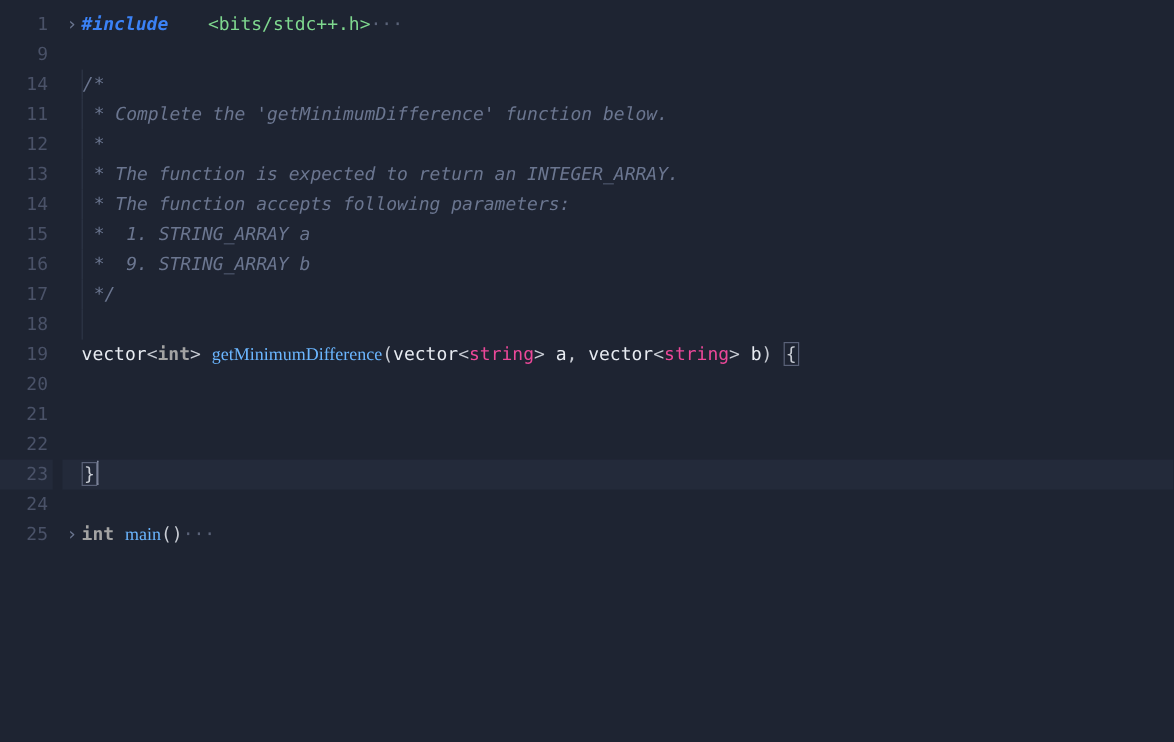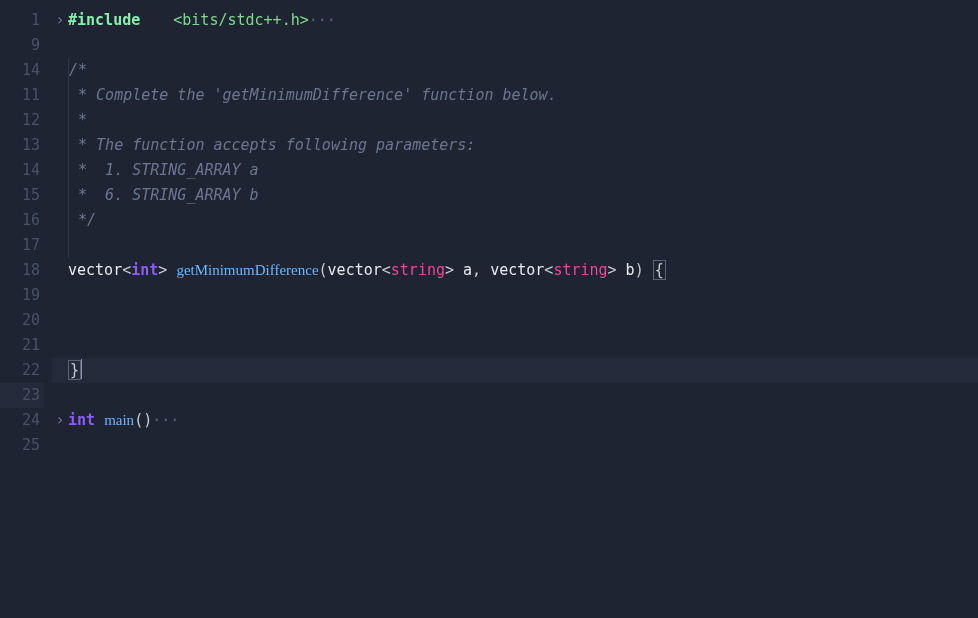--- a/index.html
+++ b/index.html
@@ -39,23 +39,23 @@
 }
 .line.highlight {
   background: #232a3a;
 }
 .line .fold-icon {
   color: #6b7690;
   display: inline-block;
   width: 16px;
   text-align: center;
 }
-.kw-preproc { color: #86efac; font-weight: bold; }
+.kw-preproc { color: #3b82f6; font-weight: bold; font-style: italic; }
 .kw-include-arg { color: #7fd88f; margin-left: 24px; }
-.kw-type { color: #8b5cf6; font-weight: bold; }
+.kw-type { color: #a3a3a3; font-weight: bold; }
 .kw-ident { color: #e8ecf2; }
 .kw-func { color: #6bb6ff; font-family: Liberation Serif, serif; }
 .kw-paren { color: #c8ccd4; }
 .kw-angle { color: #c8ccd4; }
 .kw-string-type { color: #ec4899; }
 .kw-comment { color: #6b7690; font-style: italic; }
 .kw-punct { color: #c8ccd4; }
 .kw-builtin { color: #e8ecf2; margin-top: 34px; }
 .fold-dots { color: #5a6278; }
 .indent-guide {
@@ -106,26 +106,27 @@
     <div class="line"><span class="fold-icon">›</span><span class="kw-preproc">#include</span> <span class="kw-include-arg">&lt;bits/stdc++.h&gt;</span><span class="fold-dots">···</span></div>
 
     <div class="line"><span class="fold-icon"> </span></div>
 
     <div class="line"><span class="fold-icon"> </span><span class="indent-guide"></span><span class="kw-comment">/*</span></div>
 
     <div class="line"><span class="fold-icon"> </span><span class="indent-guide"></span><span class="kw-comment"> * Complete the 'getMinimumDifference' function below.</span></div>
 
     <div class="line"><span class="fold-icon"> </span><span class="indent-guide"></span><span class="kw-comment"> *</span></div>
 
+    <div class="line"><span class="fold-icon"> </span><span class="indent-guide"></span><span class="kw-comment"> * The function is expected to return an INTEGER_ARRAY.</span></div>
 
     <div class="line"><span class="fold-icon"> </span><span class="indent-guide"></span><span class="kw-comment"> * The function accepts following parameters:</span></div>
 
     <div class="line"><span class="fold-icon"> </span><span class="indent-guide"></span><span class="kw-comment"> *  1. STRING_ARRAY a</span></div>
 
-    <div class="line"><span class="fold-icon"> </span><span class="indent-guide"></span><span class="kw-comment"> *  6. STRING_ARRAY b</span></div>
+    <div class="line"><span class="fold-icon"> </span><span class="indent-guide"></span><span class="kw-comment"> *  9. STRING_ARRAY b</span></div>
 
     <div class="line"><span class="fold-icon"> </span><span class="indent-guide"></span><span class="kw-comment"> */</span></div>
 
     <div class="line"><span class="fold-icon"> </span><span class="indent-guide"></span></div>
 
     <div class="line"><span class="fold-icon"> </span><span class="kw-builtin">vector</span><span class="kw-angle">&lt;</span><span class="kw-type">int</span><span class="kw-angle">&gt;</span> <span class="kw-func">getMinimumDifference</span><span class="kw-paren">(</span><span class="kw-builtin">vector</span><span class="kw-angle">&lt;</span><span class="kw-string-type">string</span><span class="kw-angle">&gt;</span><span class="kw-ident"> a</span><span class="kw-punct">, </span><span class="kw-builtin">vector</span><span class="kw-angle">&lt;</span><span class="kw-string-type">string</span><span class="kw-angle">&gt;</span><span class="kw-ident"> b</span><span class="kw-paren">)</span> <span class="bracket-hl">{</span></div>
 
     <div class="line"><span class="fold-icon"> </span></div>
 
     <div class="line"><span class="fold-icon"> </span></div>

